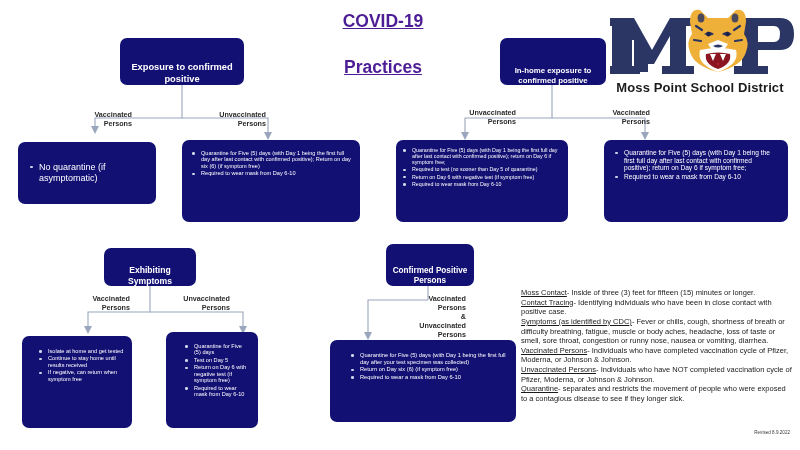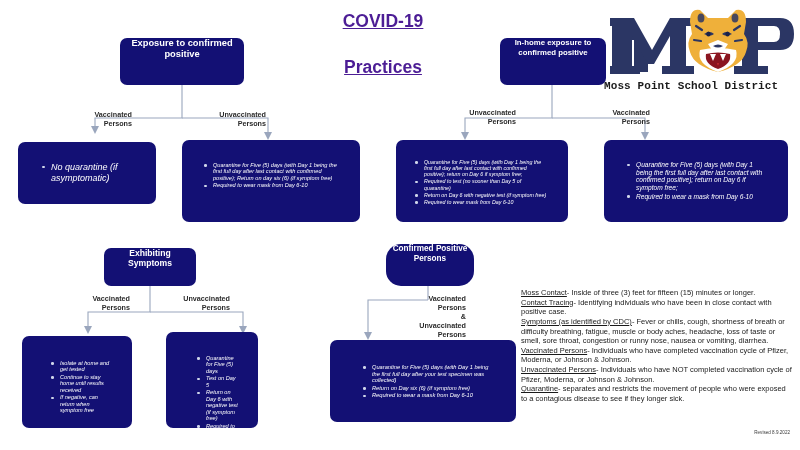--- a/index.html
+++ b/index.html
@@ -13,27 +13,27 @@
   #canvas{position:absolute;left:0;top:0;width:800px;height:450px;}
   .abs{position:absolute;box-sizing:border-box;}
 
   
   .navybox{
     background:#131074;
     border-radius:7px;
     color:#ffffff;
   }
   .hdrbox{
-    display:flex;align-items:flex-start;justify-content:center;text-align:center;
+    display:flex;align-items:flex-end;justify-content:center;text-align:center;
     font-weight:bold;line-height:1.22;
   }
   .bodybox{padding:6px 6px 6px 4px;}
 
   
-  ul.bl{margin:12px;padding:0 2px 0 15px;list-style:none;font-style:italic;}
+  ul.bl{margin:0;padding:0 2px 0 15px;list-style:none;}
   ul.bl li{
     position:relative;color:#ffffff;margin:0 0 1px 0;
     line-height:1.16;
   }
   ul.bl li:before{
     content:"";position:absolute;left:-9px;top:.42em;
     width:2.6px;height:2.6px;border-radius:50%;background:#cfd6ea;
   }
 
   
@@ -44,22 +44,22 @@
 
   
   .title{
     text-align:center;font-weight:bold;color:#4c1d95;
     line-height:1.32;font-size:17.5px;
   }
   .title span{text-decoration:underline;display:inline-block;}
 
   
   .logotext{
-    font-family:Liberation Mono, monospace;font-weight:bold;
-    color:#1b1b1b;text-align:left;font-size:11px;letter-spacing:.1px;
+    font-family:Liberation Sans, sans-serif;font-weight:bold;
+    color:#1b1b1b;text-align:center;font-size:13px;letter-spacing:.1px;
     white-space:nowrap;
   }
 
   
   .defs{color:#1a1a1a;font-size:7.5px;line-height:1.285;}
   .defs p{margin:0;}
   .defs u{text-decoration:underline;}
   .revised{font-size:4.6px;color:#3a3a3a;text-align:right;}
   svg.conn{position:absolute;overflow:visible;}
   svg.conn path{fill:none;stroke:#9aa6bd;stroke-width:1.1;}
@@ -181,21 +181,21 @@
     <ul class="bl" style="font-size:6.6px;padding-left:16px;">
       <li>Quarantine for Five (5) days (with Day 1 being the first full day after last contact with confirmed positive); return on Day 6 if symptom free;</li>
       <li>Required to wear a mask from Day 6-10</li>
     </ul>
   </div>
 
   <div class="abs navybox hdrbox" style="left:104px;top:248px;width:92px;height:38px;font-size:8.6px;padding:0 12px;">
     <span>Exhibiting Symptoms</span>
   </div>
 
-  <div class="abs navybox hdrbox" style="left:386px;top:244px;width:88px;height:42px;font-size:8.2px;padding:0 5px;border-radius:15px;">
+  <div class="abs navybox hdrbox" style="left:386px;top:244px;width:88px;height:42px;font-size:8.2px;padding:0 5px;">
     <span>Confirmed Positive Persons</span>
   </div>
 
   <div class="abs clabel" style="left:66px;top:294px;width:64px;">
     <span>Vaccinated</span><br>
     <span>Persons</span>
   </div>
   <div class="abs clabel" style="left:160px;top:294px;width:70px;">
     <span>Unvaccinated</span><br>
     <span>Persons</span>

